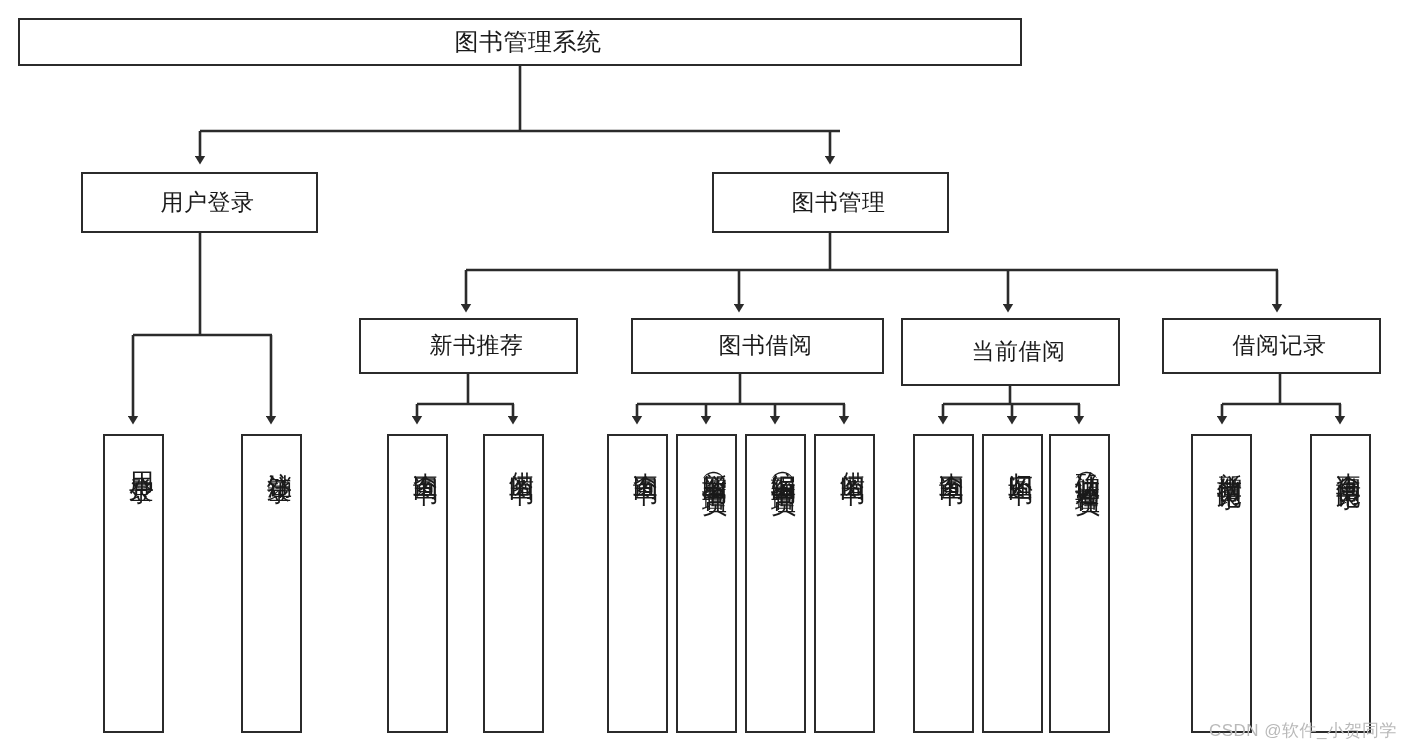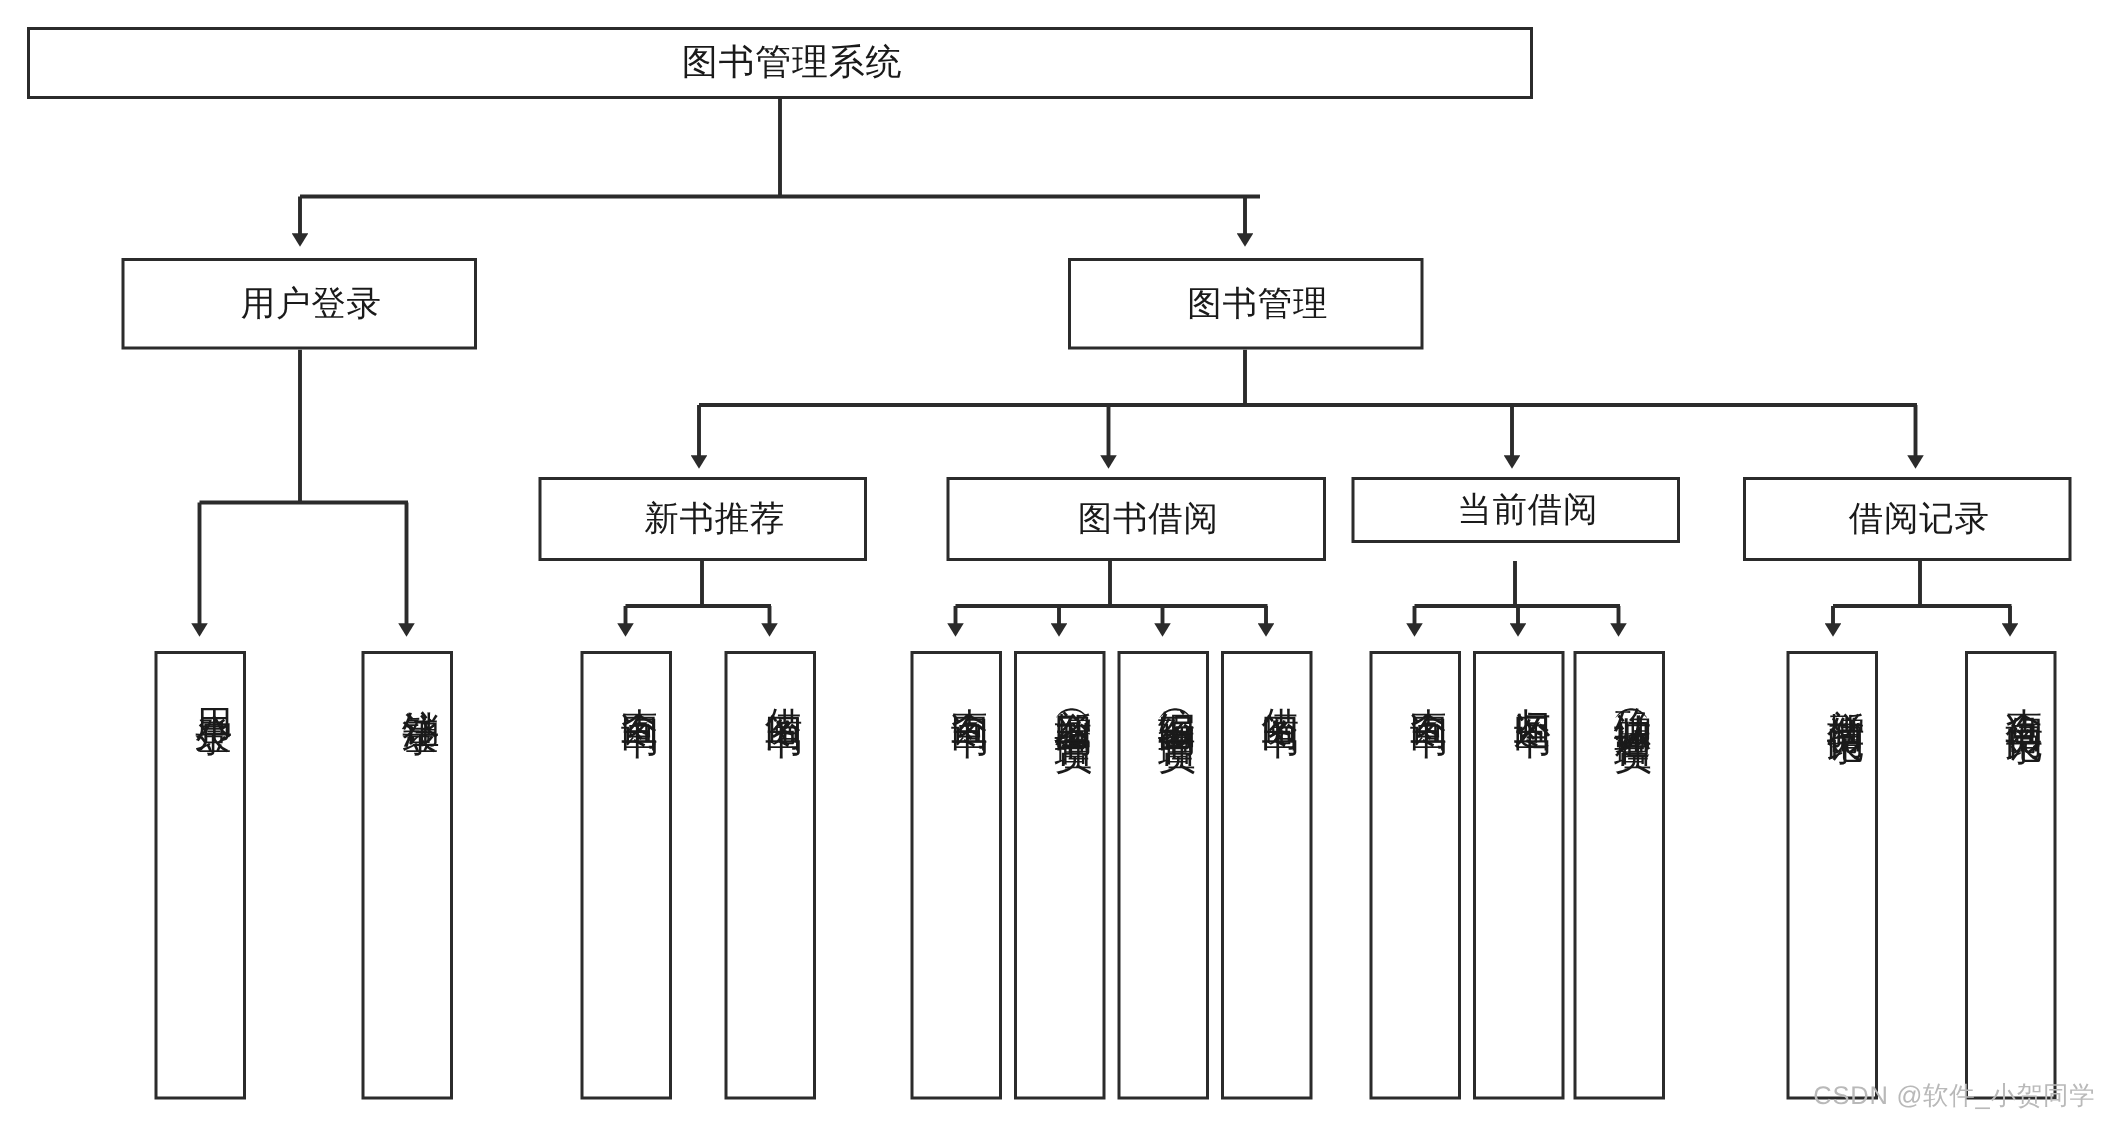--- a/index.html
+++ b/index.html
@@ -125,21 +125,21 @@
     </g>
   </svg>
 
   <div class="node horiz root" style="left:18px; top:18px; width:1004px; height:48px;">图书管理系统</div>
 
   <div class="node horiz" style="left:81px; top:172px; width:237px; height:61px;">用户登录</div>
   <div class="node horiz" style="left:712px; top:172px; width:237px; height:61px;">图书管理</div>
 
   <div class="node horiz" style="left:359px; top:318px; width:219px; height:56px;">新书推荐</div>
   <div class="node horiz" style="left:631px; top:318px; width:253px; height:56px;">图书借阅</div>
-  <div class="node horiz" style="left:901px; top:318px; width:219px; height:44px;">当前借阅</div>
+  <div class="node horiz" style="left:901px; top:318px; width:219px; height:68px;">当前借阅</div>
   <div class="node horiz" style="left:1162px; top:318px; width:219px; height:56px;">借阅记录</div>
 
   <div class="node vert" style="left:103px; top:434px; width:61px; height:299px;">
     <span class="vlabel">用户登录</span>
   </div>
   <div class="node vert" style="left:241px; top:434px; width:61px; height:299px;">
     <span class="vlabel">注销登录</span>
   </div>
 
   <div class="node vert" style="left:387px; top:434px; width:61px; height:299px;">

